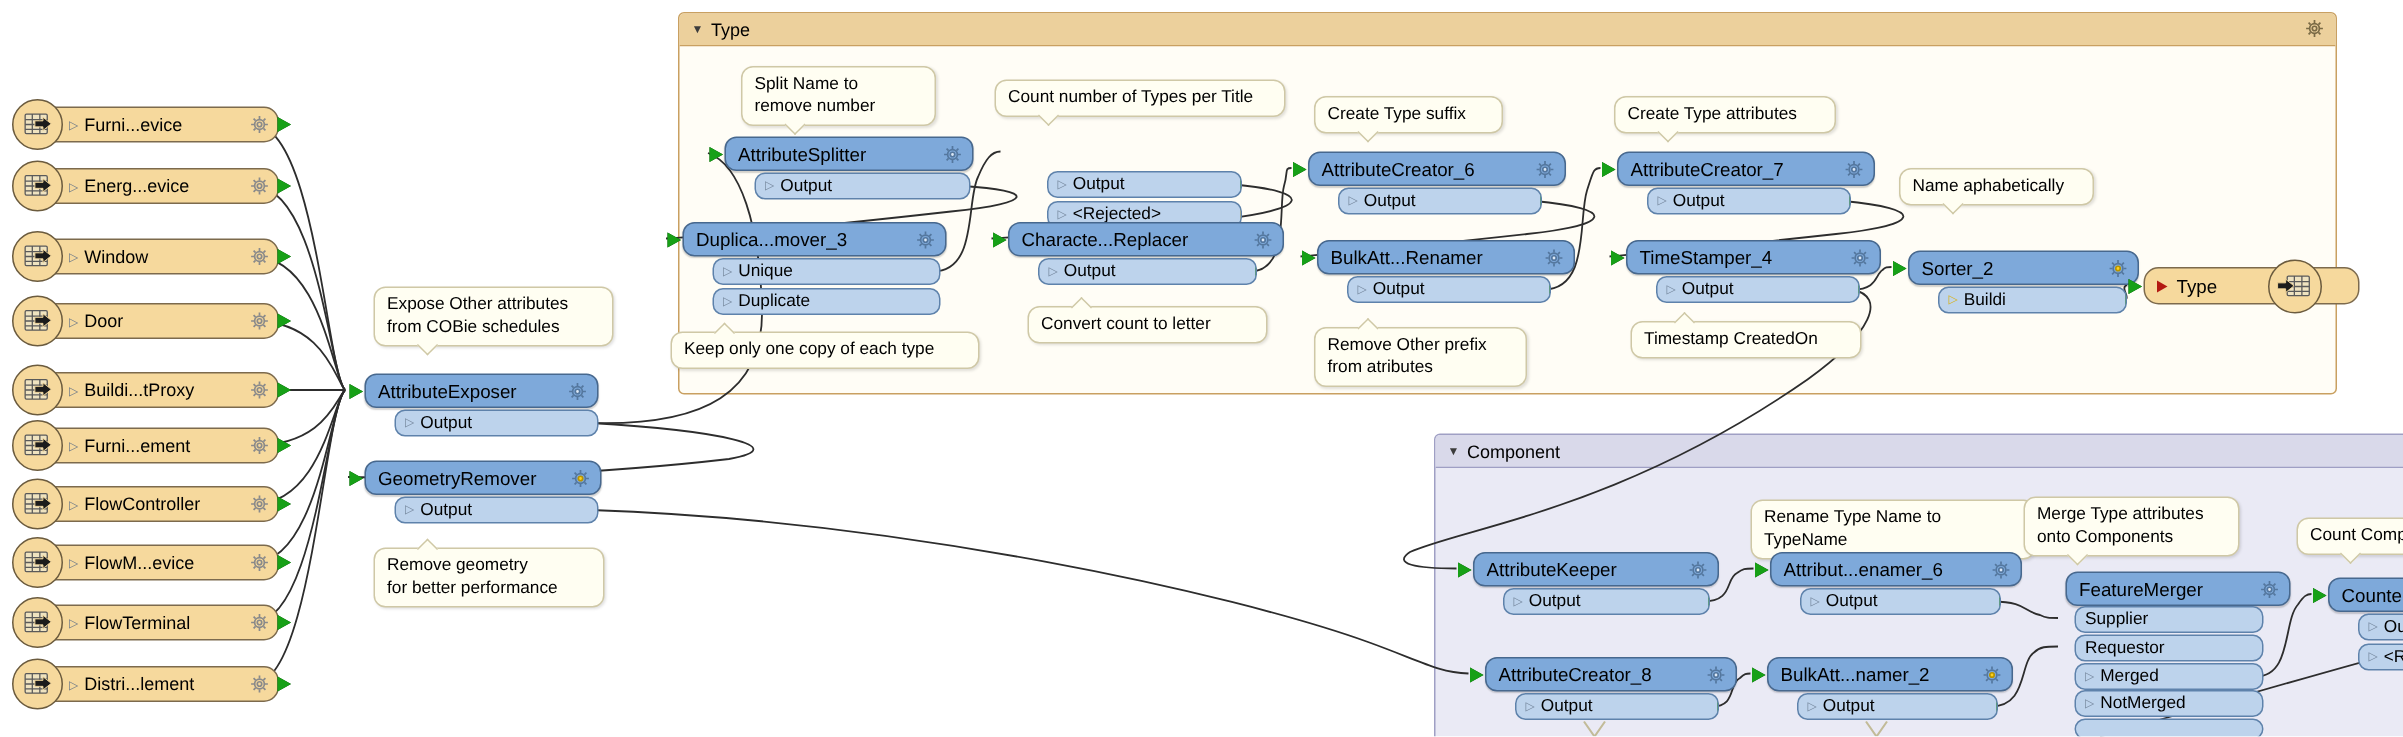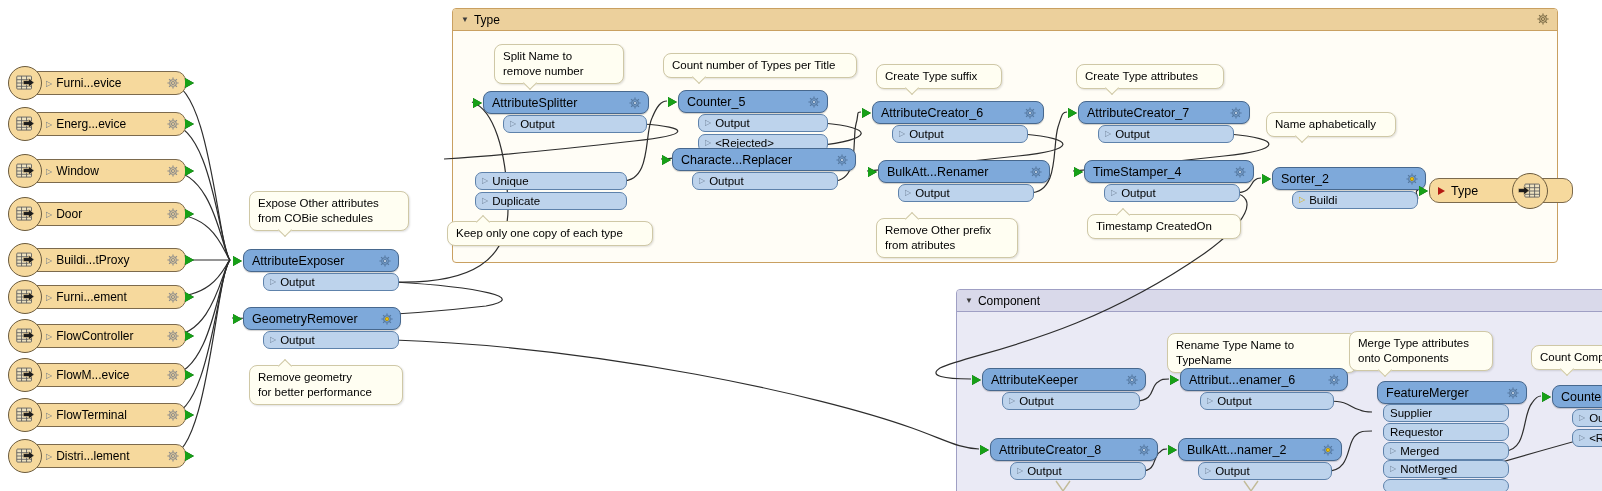--- a/index.html
+++ b/index.html
@@ -343,41 +343,41 @@
       </svg>
   </div>
   <div class="tport" style="left:503px;top:115px;width:130px">
     <span class="ptri">▷</span>
     <span>Output</span>
     <span class="tri g out-tri"></span>
   </div>
   <div class="ann tb" style="left:494px;top:44px;width:112px">Split Name to
 remove number</div>
 
+  <div class="tnode" style="left:455px;top:148px;width:160px">
+    <span class="tri g in-tri"></span>
+    <span class="tname">Duplica...mover_3</span>
+    <svg class="gear" viewBox="0 0 16 16">
+        <path d="M8 1.6v2.2M8 12.2v2.2M1.6 8h2.2M12.2 8h2.2M3.5 3.5l1.5 1.5M11 11l1.5 1.5M12.5 3.5L11 5M5 11l-1.5 1.5"></path>
+        <circle cx="8" cy="8" r="3.7"></circle>
+        <circle class="hub" cx="8" cy="8" r="1.7"></circle>
+      </svg>
+  </div>
   <div class="tport" style="left:475px;top:172px;width:138px">
     <span class="ptri">▷</span>
     <span>Unique</span>
     <span class="tri g out-tri"></span>
   </div>
   <div class="tport" style="left:475px;top:192px;width:138px">
     <span class="ptri">▷</span>
     <span>Duplicate</span>
     <span class="tri y out-tri"></span>
   </div>
   <div class="ann tt" style="left:447px;top:221px;width:188px">Keep only one copy of each type</div>
 
-  <div class="tnode" style="left:678px;top:90px;width:134px">
-    <span class="tri g in-tri"></span>
-    <span class="tname">Counter_5</span>
-    <svg class="gear" viewBox="0 0 16 16">
-        <path d="M8 1.6v2.2M8 12.2v2.2M1.6 8h2.2M12.2 8h2.2M3.5 3.5l1.5 1.5M11 11l1.5 1.5M12.5 3.5L11 5M5 11l-1.5 1.5"></path>
-        <circle cx="8" cy="8" r="3.7"></circle>
-        <circle class="hub" cx="8" cy="8" r="1.7"></circle>
-      </svg>
-  </div>
   <div class="tport" style="left:698px;top:114px;width:116px">
     <span class="ptri">▷</span>
     <span>Output</span>
     <span class="tri g out-tri"></span>
   </div>
   <div class="tport" style="left:698px;top:134px;width:116px">
     <span class="ptri">▷</span>
     <span>&lt;Rejected&gt;</span>
     <span class="tri y out-tri"></span>
   </div>
@@ -390,20 +390,21 @@
         <path d="M8 1.6v2.2M8 12.2v2.2M1.6 8h2.2M12.2 8h2.2M3.5 3.5l1.5 1.5M11 11l1.5 1.5M12.5 3.5L11 5M5 11l-1.5 1.5"></path>
         <circle cx="8" cy="8" r="3.7"></circle>
         <circle class="hub" cx="8" cy="8" r="1.7"></circle>
       </svg>
   </div>
   <div class="tport" style="left:692px;top:172px;width:132px">
     <span class="ptri">▷</span>
     <span>Output</span>
     <span class="tri g out-tri"></span>
   </div>
+  <div class="ann tt" style="left:685px;top:204px;width:142px">Convert count to letter</div>
 
   <div class="tnode" style="left:872px;top:101px;width:156px">
     <span class="tri g in-tri"></span>
     <span class="tname">AttributeCreator_6</span>
     <svg class="gear" viewBox="0 0 16 16">
         <path d="M8 1.6v2.2M8 12.2v2.2M1.6 8h2.2M12.2 8h2.2M3.5 3.5l1.5 1.5M11 11l1.5 1.5M12.5 3.5L11 5M5 11l-1.5 1.5"></path>
         <circle cx="8" cy="8" r="3.7"></circle>
         <circle class="hub" cx="8" cy="8" r="1.7"></circle>
       </svg>
   </div>

